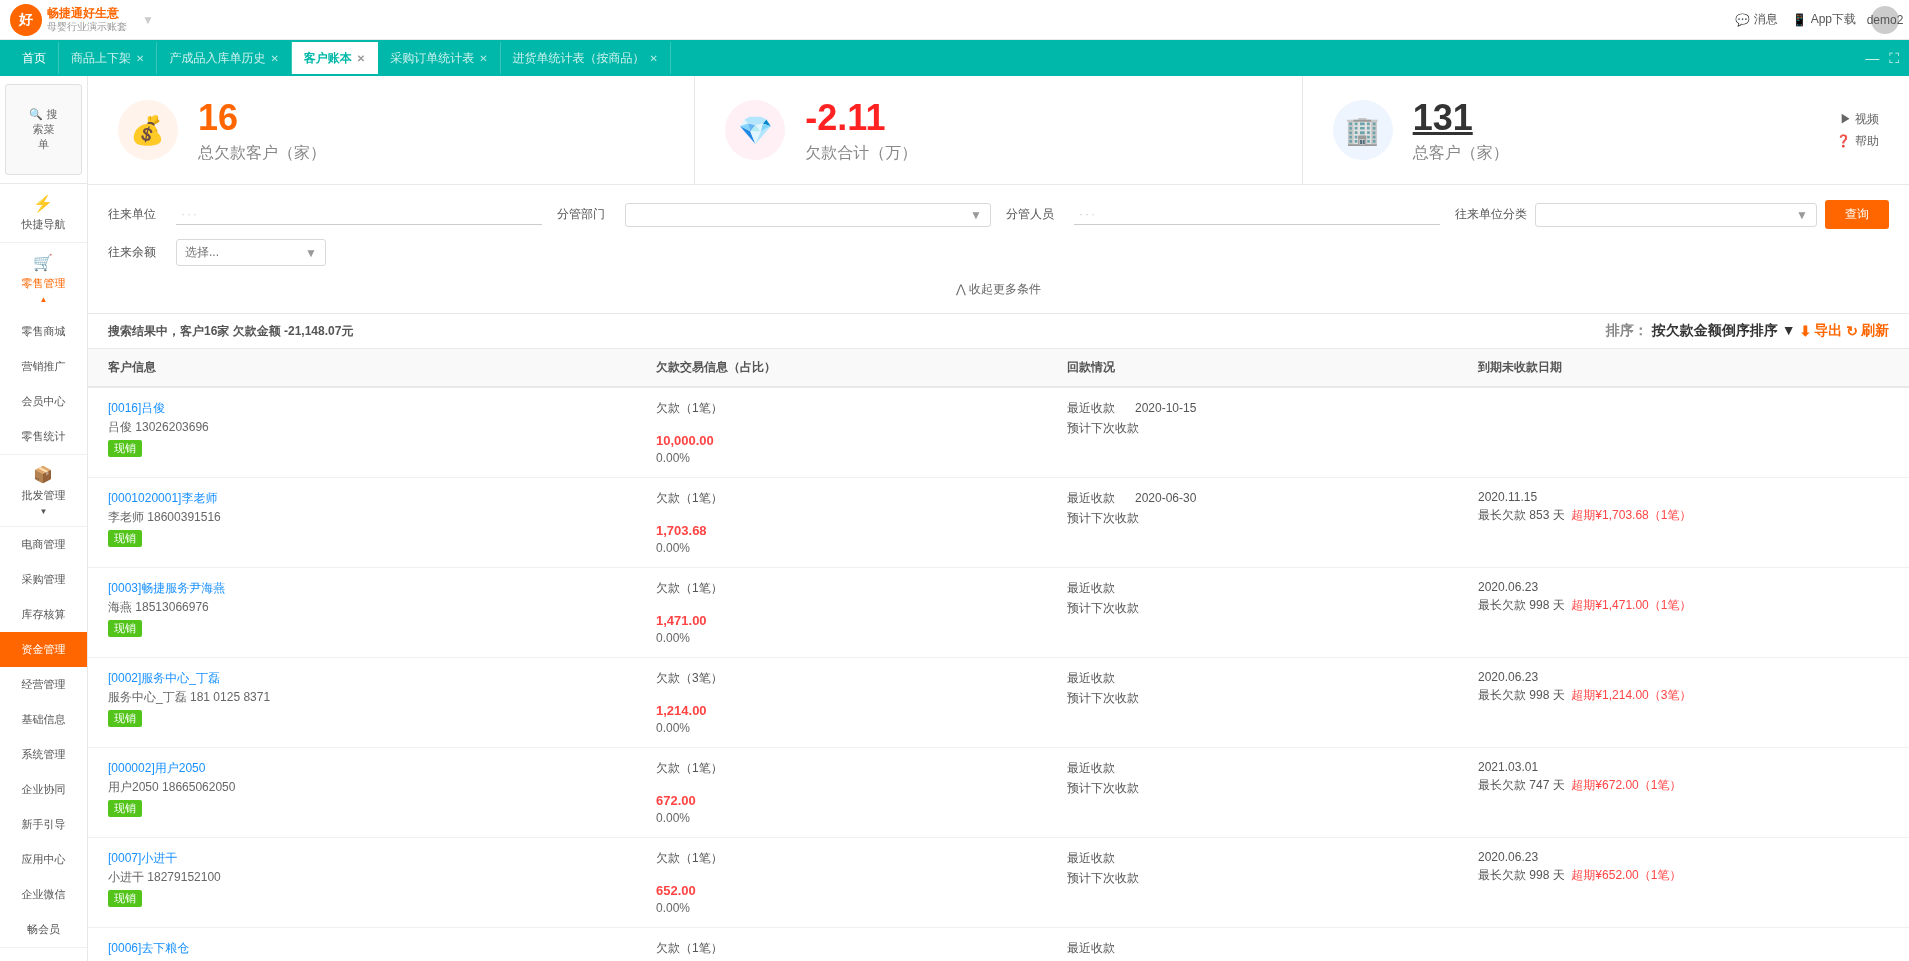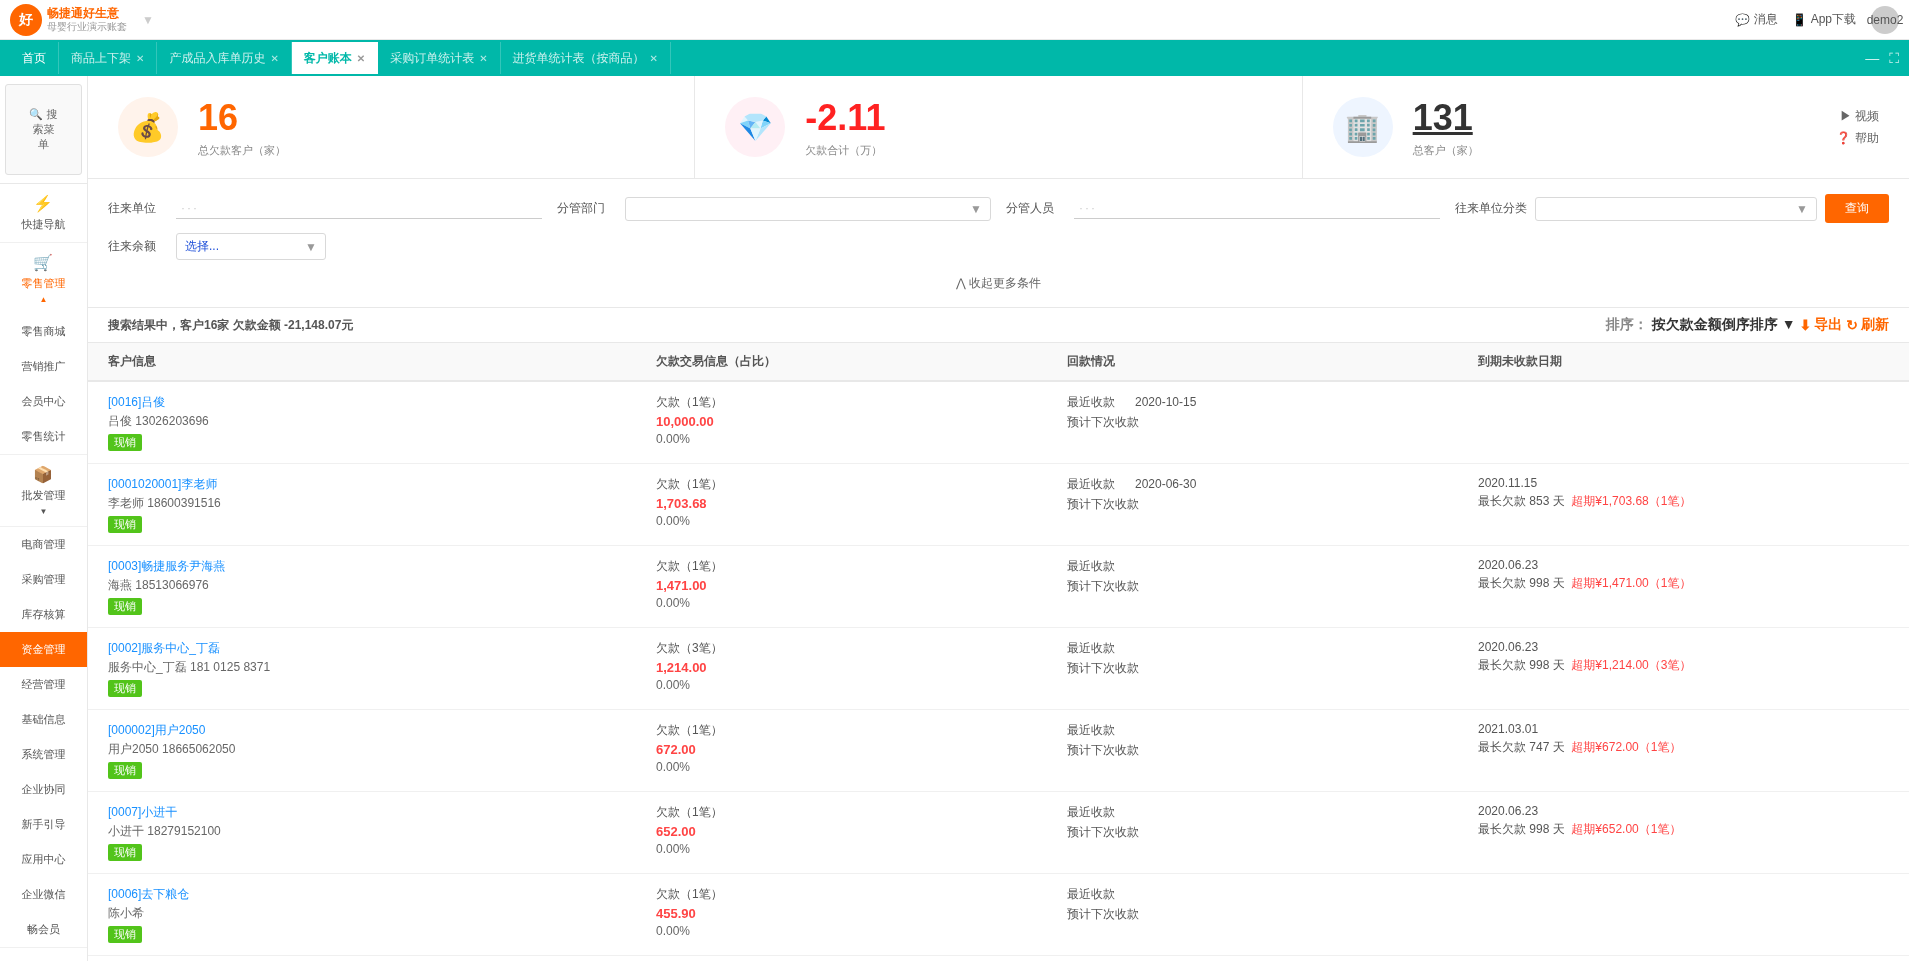--- a/index.html
+++ b/index.html
@@ -48,21 +48,21 @@
     .stat-card:last-child { border-right: none; }
     .stat-icon { width: 60px; height: 60px; border-radius: 50%; display: flex; align-items: center; justify-content: center; font-size: 28px; flex-shrink: 0; }
     .stat-icon.orange { background: #fff3eb; color: #ff8c00; }
     .stat-icon.pink { background: #fff0f5; color: #ff6699; }
     .stat-icon.blue { background: #eef5ff; color: #5599ff; }
     .stat-info { display: flex; flex-direction: column; }
     .stat-number { font-size: 36px; font-weight: bold; line-height: 1.2; }
     .stat-number.orange { color: #ff6600; }
     .stat-number.red { color: #ff2222; }
     .stat-number.dark { color: #333; text-decoration: underline; }
-    .stat-label { font-size: 11px; color: #888; margin-top: 4px; }
+    .stat-label { font-size: 16px; color: #888; margin-top: 4px; }
     .stat-card-right { margin-left: auto; display: flex; flex-direction: column; align-items: flex-end; gap: 5px; font-size: 12px; color: #666; }
 
     
     .filter-area { background: white; padding: 15px 20px 10px; border-bottom: 1px solid #e8e8e8; }
     .filter-row { display: flex; align-items: center; gap: 15px; margin-bottom: 10px; flex-wrap: wrap; }
     .filter-item { display: flex; align-items: center; gap: 8px; flex: 1; min-width: 200px; }
     .filter-label { color: #555; font-size: 12px; white-space: nowrap; min-width: 60px; }
     .filter-select { flex: 1; display: flex; align-items: center; border: 1px solid #d9d9d9; padding: 4px 8px; border-radius: 3px; font-size: 12px; color: #333; cursor: pointer; position: relative; }
     .filter-select-arrow { margin-left: auto; color: #999; }
     .filter-search-btn { background: #ff6600; color: white; border: none; padding: 6px 20px; border-radius: 3px; cursor: pointer; font-size: 12px; }
@@ -80,21 +80,21 @@
     .data-table { background: white; width: 100%; }
     .table-header { display: grid; grid-template-columns: 2fr 1.5fr 1.5fr 1.5fr; padding: 10px 20px; background: #f9f9f9; border-bottom: 2px solid #e8e8e8; }
     .table-header-cell { font-size: 12px; color: #555; font-weight: bold; }
     .table-row { display: grid; grid-template-columns: 2fr 1.5fr 1.5fr 1.5fr; padding: 12px 20px; border-bottom: 1px solid #f0f0f0; align-items: start; }
     
     .customer-name { color: #1890ff; font-size: 12px; cursor: pointer; }
     .customer-phone { color: #666; font-size: 12px; margin-top: 2px; }
     .customer-badge { display: inline-block; background: #52c41a; color: white; padding: 1px 6px; border-radius: 2px; font-size: 11px; margin-top: 4px; }
     
     .debt-count { color: #555; font-size: 12px; }
-    .debt-amount { color: #ff4444; font-size: 13px; font-weight: bold; margin-top: 3px; }
+    .debt-amount { color: #ff4444; font-size: 13px; font-weight: bold; margin-top: 16px; }
     .debt-ratio { color: #666; font-size: 12px; margin-top: 3px; }
     
     .return-latest { color: #555; font-size: 12px; }
     .return-next { color: #555; font-size: 12px; margin-top: 3px; }
     
     .expire-date { color: #555; font-size: 12px; }
     .expire-days { color: #555; font-size: 12px; margin-top: 3px; }
     .expire-overdue { color: #ff4444; font-size: 12px; cursor: pointer; }
 
     .filter-row-2 { display: flex; align-items: center; gap: 15px; }
@@ -296,21 +296,21 @@
             <span style="color:#bbb;"></span>
             <span class="filter-select-arrow">▼</span>
           </div>
           <button class="filter-search-btn">查询</button>
         </div>
       </div>
       <div class="filter-row filter-row-2">
         <div class="filter-item">
           <span class="filter-label">往来余额</span>
           <div class="filter-select" style="min-width:120px;max-width:150px;">
-            <span style="color:#1d4ed8;">选择...</span>
+            <span style="color:#737373;">选择...</span>
             <span class="filter-select-arrow">▼</span>
           </div>
         </div>
       </div>
       <div class="collapse-btn">
         <span>⋀</span>
         <span>收起更多条件</span>
       </div>
     </div>
 

